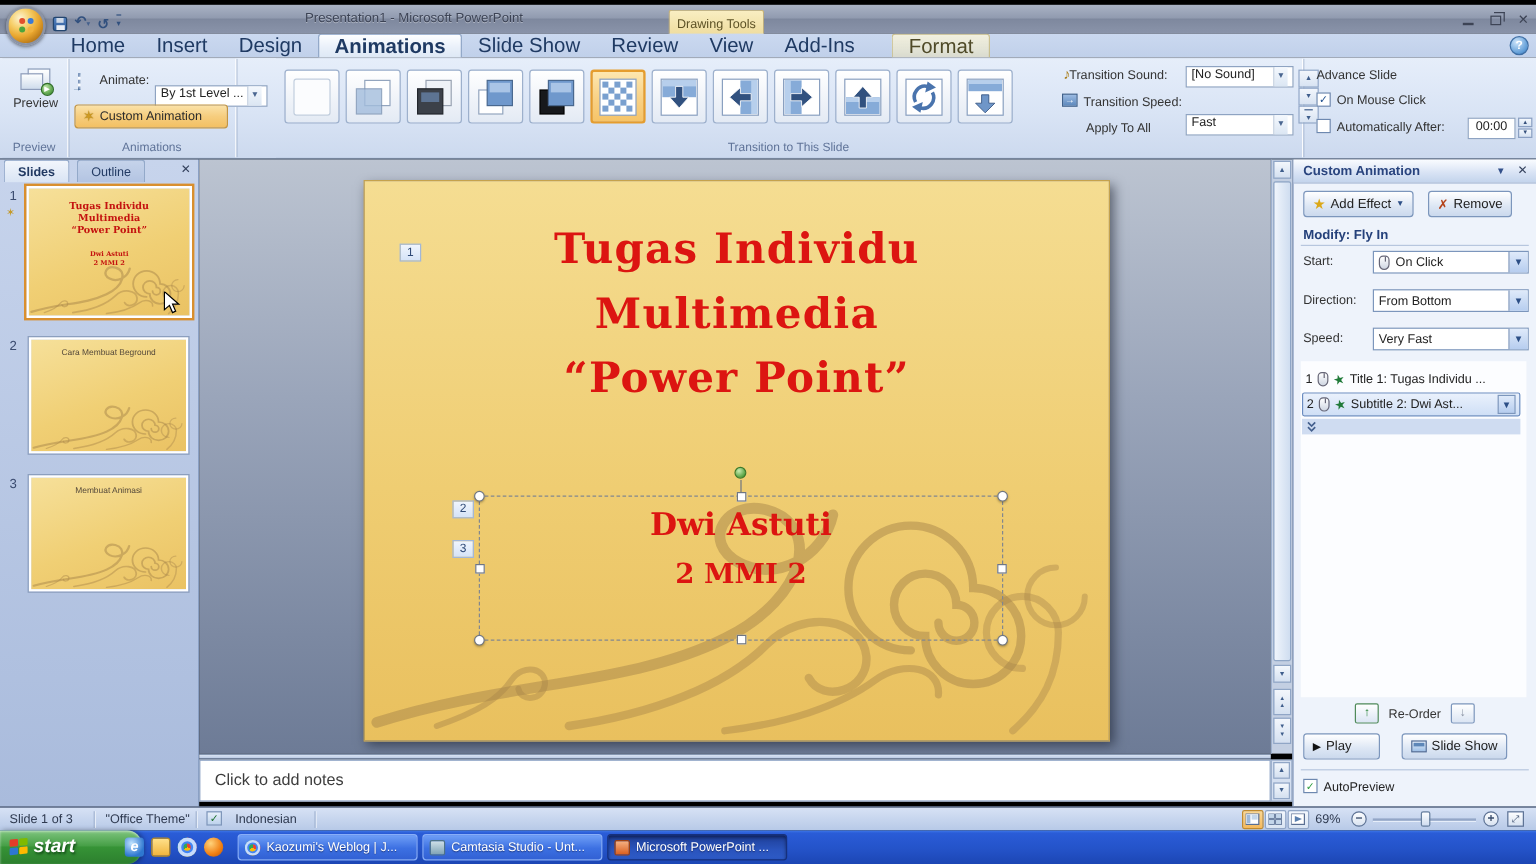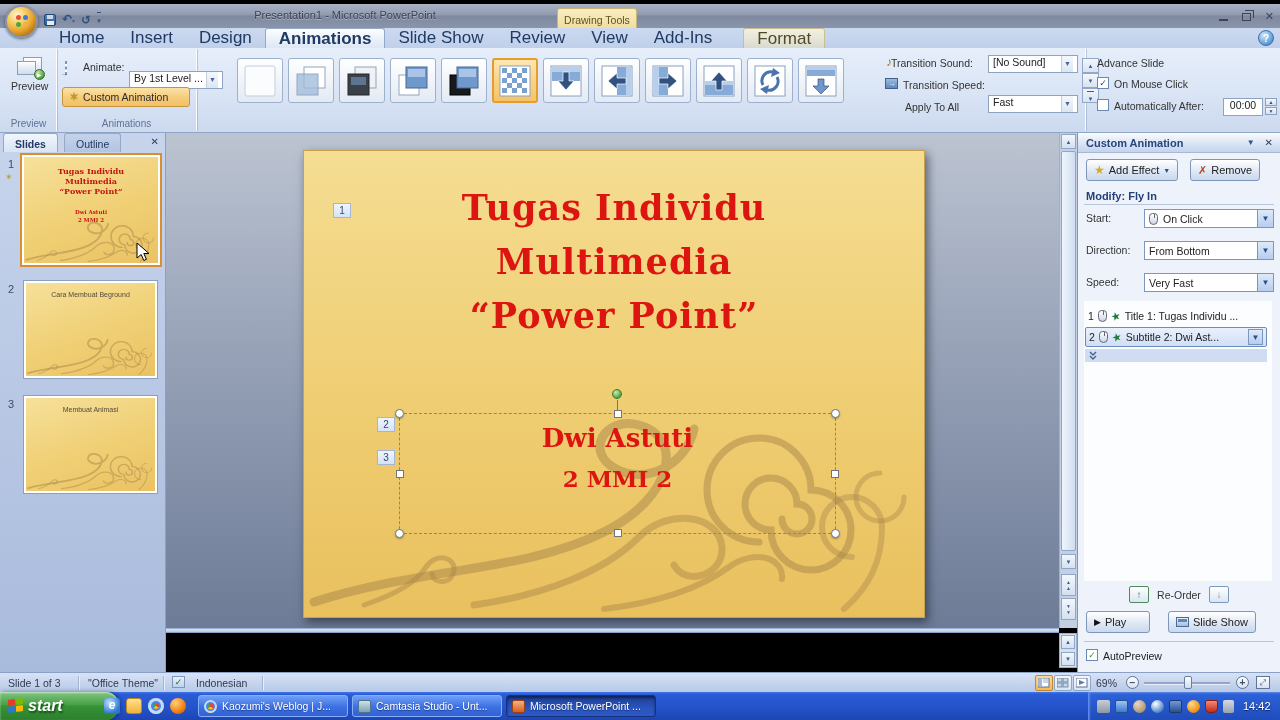--- a/index.html
+++ b/index.html
@@ -340,20 +340,21 @@
       </div>
       <span class="ab icon-speed" style="left:656px;top:29px">→</span>
       <span class="ab lbl" style="left:674px;top:30px">Transition Speed:</span>
       <div class="ab combo" style="left:759px;top:28px;width:90px">
         <span>Fast</span>
         <span class="dd">▼</span>
       </div>
       <span class="ab icon-apply" style="left:656px;top:51px"></span>
       <span class="ab lbl" style="left:676px;top:52px">Apply To All</span>
 
+      <div class="rglabel">Transition to This Slide</div>
     </div>
 
     <div class="ab" style="left:1092px;top:1px;width:188px;height:82px">
       <span class="ab lbl" style="left:5px;top:8px">Advance Slide</span>
       <span class="ab cb" style="left:5px;top:28px">✓</span>
       <span class="ab lbl" style="left:22px;top:29px">On Mouse Click</span>
       <span class="ab cb" style="left:5px;top:50px"></span>
       <span class="ab lbl" style="left:22px;top:51px">Automatically After:</span>
       <div class="ab combo" style="left:131px;top:49px;width:40px;justify-content:center">
         <span>00:00</span>
@@ -443,20 +444,23 @@
 
   <div class="ab" id="vscroll">
     <div class="sbtn" style="left:1px;top:1px;width:15px;height:15px;font-size:6px;line-height:14px">▲</div>
     <div class="vthumb" style="top:18px;height:400px"></div>
     <div class="sbtn" style="left:1px;top:421px;width:15px;height:15px;font-size:6px;line-height:14px">▼</div>
     <div class="sbtn" style="left:1px;top:441px;width:15px;height:22px;font-size:5px;line-height:6px;padding-top:4px">▲<br>▲</div>
     <div class="sbtn" style="left:1px;top:465px;width:15px;height:22px;font-size:5px;line-height:6px;padding-top:4px">▼<br>▼</div>
   </div>
 
   <div class="ab" id="splitter"></div>
+  <div class="ab" id="notes">
+    <span class="ph">Click to add notes</span>
+  </div>
   <div class="ab" id="notesscroll">
     <div class="sbtn" style="left:1px;top:1px;width:14px;height:14px;font-size:6px;line-height:13px">▲</div>
     <div class="sbtn" style="left:1px;top:18px;width:14px;height:14px;font-size:6px;line-height:13px">▼</div>
   </div>
 
   <div class="ab" id="pane">
     <div id="pane-h">
       <span class="t">Custom Animation</span>
       <span style="margin-left:auto;font-size:8px;color:#33508a">▼</span>
       <span style="margin:0 7px 0 10px;font-size:10px;font-weight:bold;color:#33405c">✕</span>
@@ -597,26 +601,15 @@
     </div>
     <div class="task" style="left:352px">
       <span class="ic" style="background:linear-gradient(#cfe0e8,#7fa3b5);border:1px solid #4f7387"></span>
       <span class="ell">Camtasia Studio - Unt...</span>
     </div>
     <div class="task active" style="left:506px">
       <span class="ic" style="background:linear-gradient(#f5b183,#da5f1e);border:1px solid #9e4110"></span>
       <span class="ell">Microsoft PowerPoint ...</span>
     </div>
 
-    <div id="tray">
-      <span class="tic" style="background:linear-gradient(#c9ced6,#8f97a4)"></span>
-      <span class="tic" style="background:linear-gradient(#9fc4f2,#3c79cf);border:1px solid #25508f"></span>
-      <span class="tic" style="border-radius:50%;background:radial-gradient(circle at 35% 30%,#e8d8c2,#9a7a52)"></span>
-      <span class="tic" style="border-radius:50%;background:radial-gradient(circle at 35% 30%,#ffffff,#4f86c8 70%,#2c508a)"></span>
-      <span class="tic" style="background:linear-gradient(#6f9ad8,#2c4f8e);border:1px solid #1d3a6e"></span>
-      <span class="tic" style="border-radius:50%;background:radial-gradient(circle at 35% 30%,#ffd98a,#ef9415 65%,#b56607)"></span>
-      <span class="tic" style="background:linear-gradient(#f08a7a,#c22b18);border-radius:2px 2px 5px 5px;border:1px solid #8c1d0e"></span>
-      <span class="tic" style="background:linear-gradient(#d5dae2,#9aa2b0);width:11px"></span>
-      <span id="clock">14:42</span>
-    </div>
   </div>
 
 </div>
 
 </body></html>

